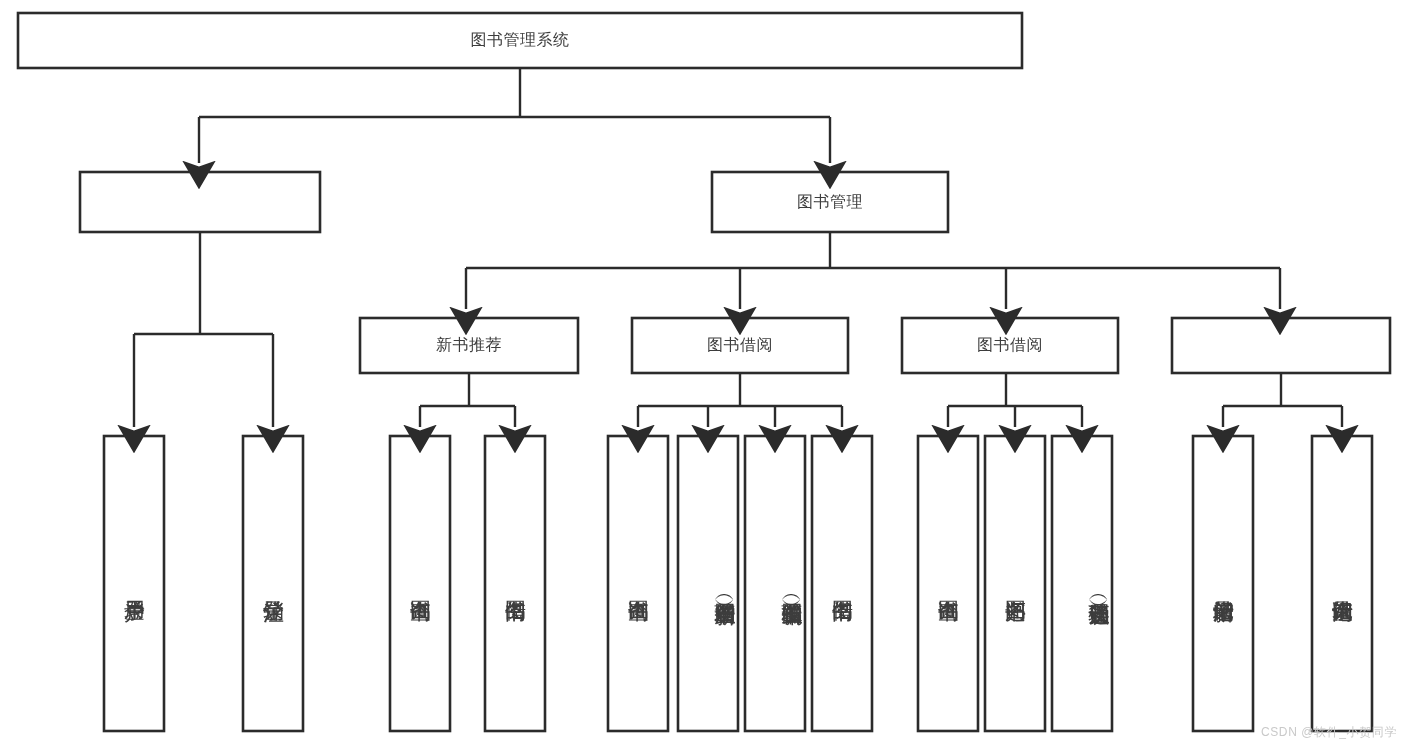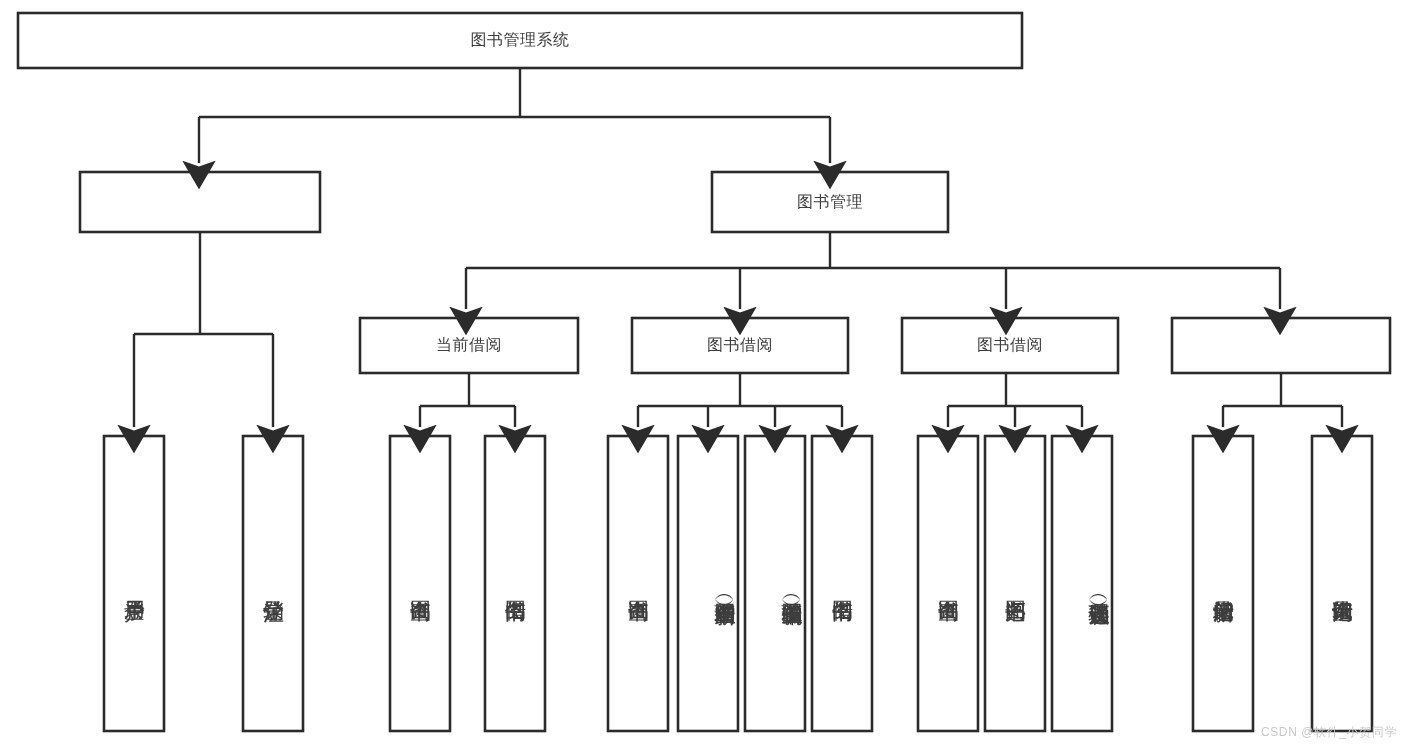--- a/index.html
+++ b/index.html
@@ -162,21 +162,21 @@
       <path class="connector" d="M 1223 406 L 1342 406"></path>
       <path class="connector" d="M 1223 406 L 1223 427" marker-end="url(#arrow)"></path>
       <path class="connector" d="M 1342 406 L 1342 427" marker-end="url(#arrow)"></path>
     </g>
   </svg>
 
   <div class="node-label-h" style="left:18px; top:13px; width:1004px; height:55px;">图书管理系统</div>
 
   <div class="node-label-h" style="left:712px; top:172px; width:236px; height:60px;">图书管理</div>
 
-  <div class="node-label-h" style="left:360px; top:318px; width:218px; height:55px;">当前借阅</div>
+  <div class="node-label-h" style="left:360px; top:318px; width:218px; height:55px;">新书推荐</div>
   <div class="node-label-h" style="left:632px; top:318px; width:216px; height:55px;text-align:center;">图书借阅</div>
   <div class="node-label-h" style="left:902px; top:318px; width:216px; height:55px;">图书借阅</div>
 
   <div class="node-label-v" style="left:104px; top:436px; width:60px; height:295px;">用户登录</div>
   <div class="node-label-v" style="left:243px; top:436px; width:60px; height:295px;">注销登录</div>
   <div class="node-label-v" style="left:390px; top:436px; width:60px; height:295px;">查询图书</div>
   <div class="node-label-v" style="left:485px; top:436px; width:60px; height:295px;">借阅图书</div>
   <div class="node-label-v" style="left:608px; top:436px; width:60px; height:295px;">查询图书</div>
   <div class="node-label-v" style="left:678px; top:436px; width:60px; height:295px; align-items:flex-start; padding-top:6px; box-sizing:border-box;">新增图书（管理员）</div>
   <div class="node-label-v" style="left:745px; top:436px; width:60px; height:295px; align-items:flex-start; padding-top:6px; box-sizing:border-box;">编辑图书（管理员）</div>

